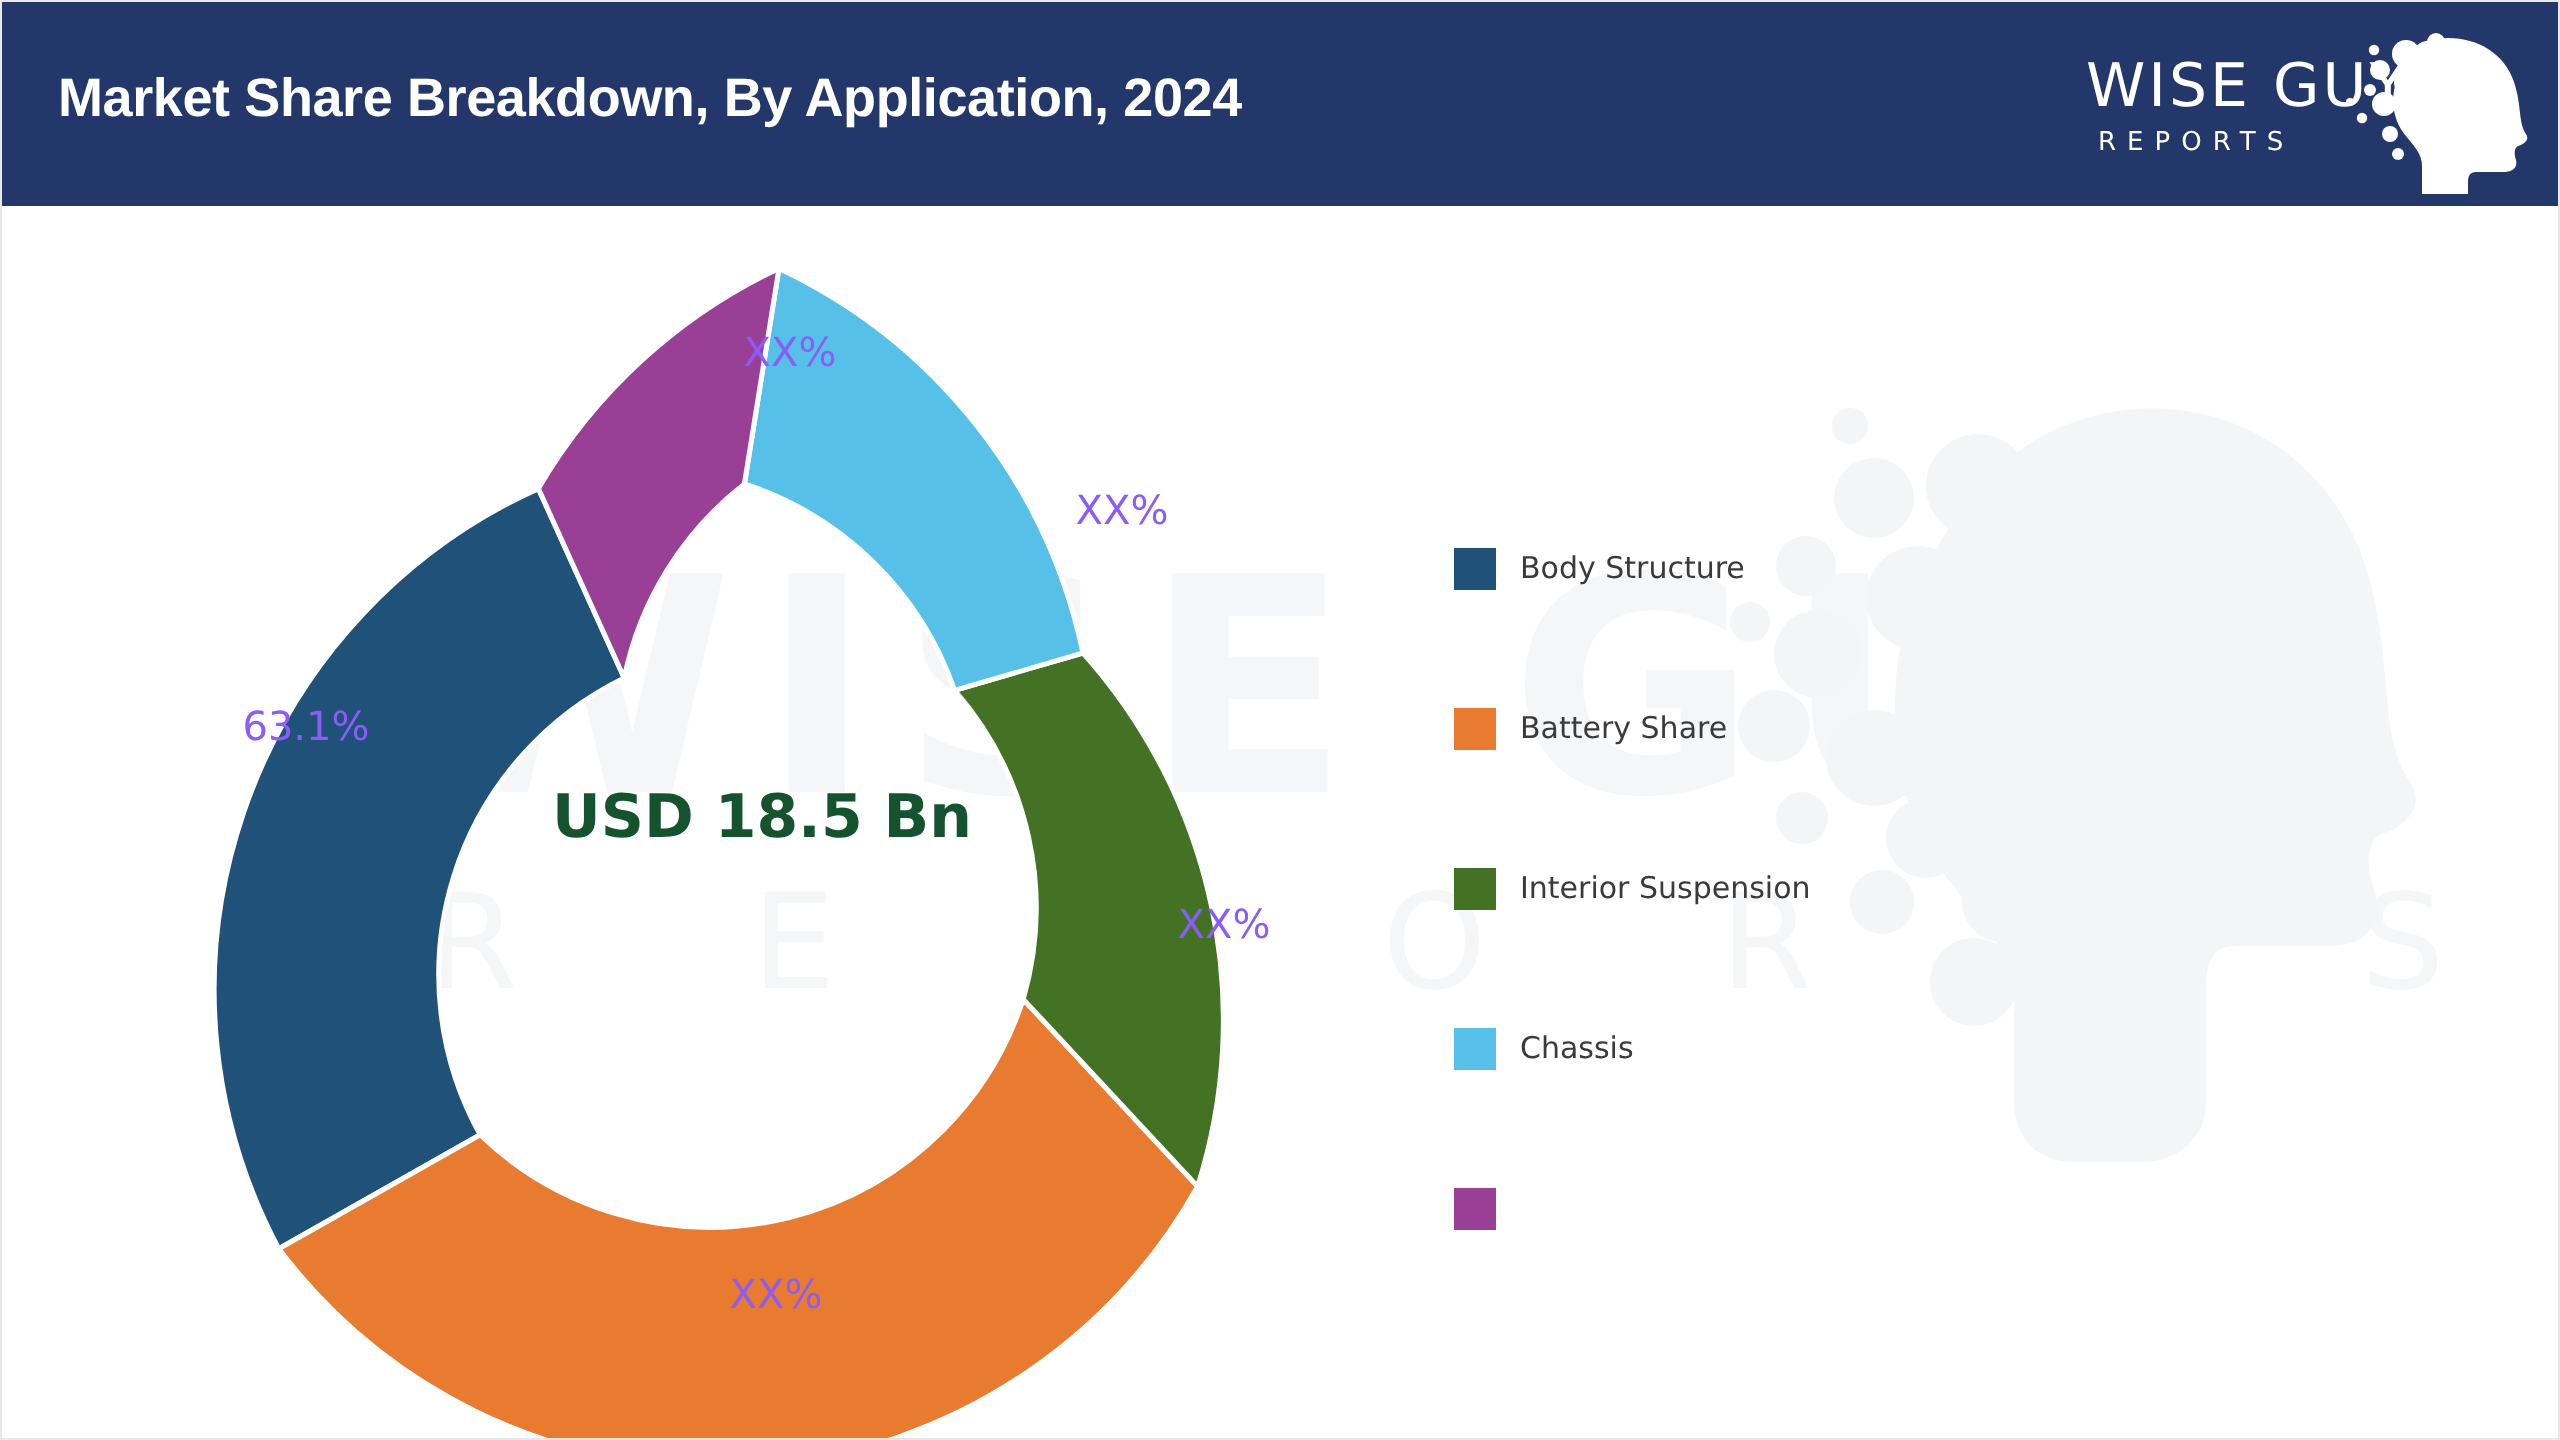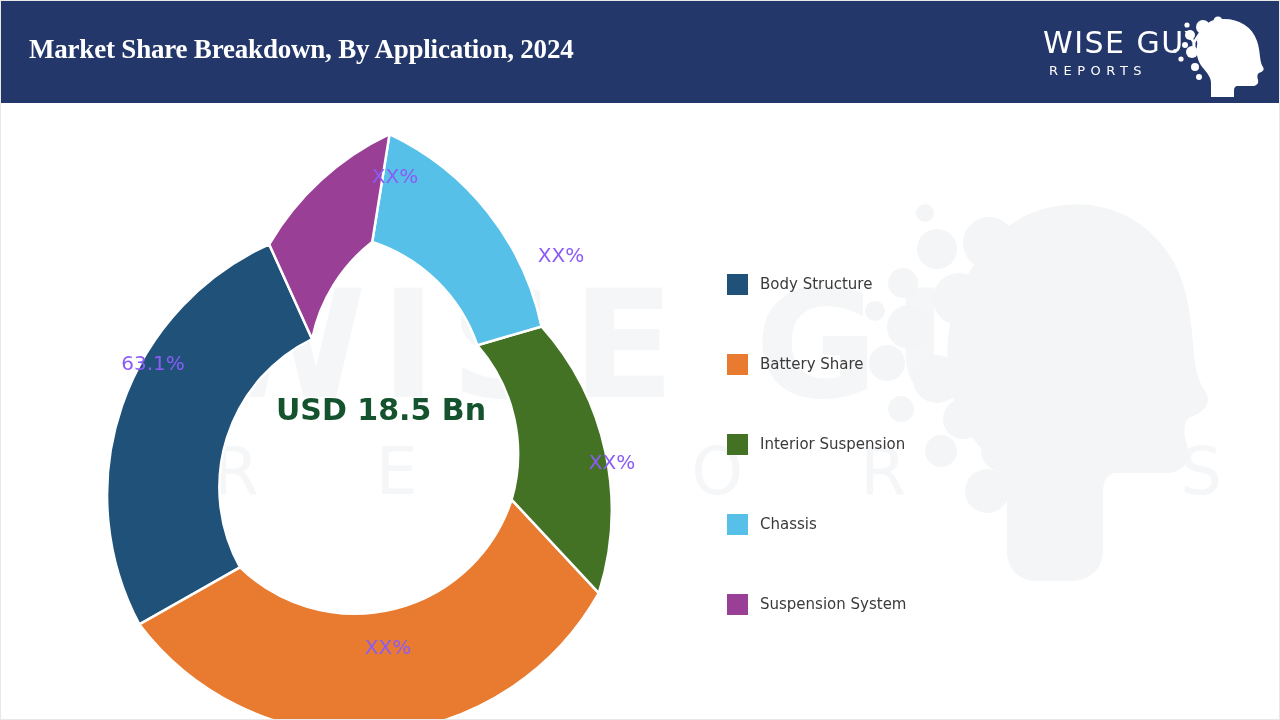--- a/index.html
+++ b/index.html
@@ -23,21 +23,21 @@
   
   #header{
     position:absolute;left:0;top:0;
     width:1280px;height:102px;
     background:#23376b;
     overflow:hidden;
   }
   #header-title{
     position:absolute;
     left:28px;top:33px;
-    font-family:Liberation Serif, serif;
+    font-family:Liberation Sans, sans-serif;
     font-size:27px;
     font-weight:bold;
     color:#ffffff;
     letter-spacing:-0.2px;
     white-space:nowrap;
   }
   #logo{
     position:absolute;
     right:6px;top:6px;
     width:240px;height:90px;
@@ -271,18 +271,17 @@
       <span class="legend-text">Interior Suspension</span>
     </div>
 
     <div class="legend-row">
       <span class="legend-swatch" style="background:#56c0e8"></span>
       <span class="legend-text">Chassis</span>
     </div>
 
     <div class="legend-row">
       <span class="legend-swatch" style="background:#9a3f96"></span>
-      <span class="legend-text">Suspension System</span>
     </div>
 
   </div>
 
 </div>
 
 </body></html>

